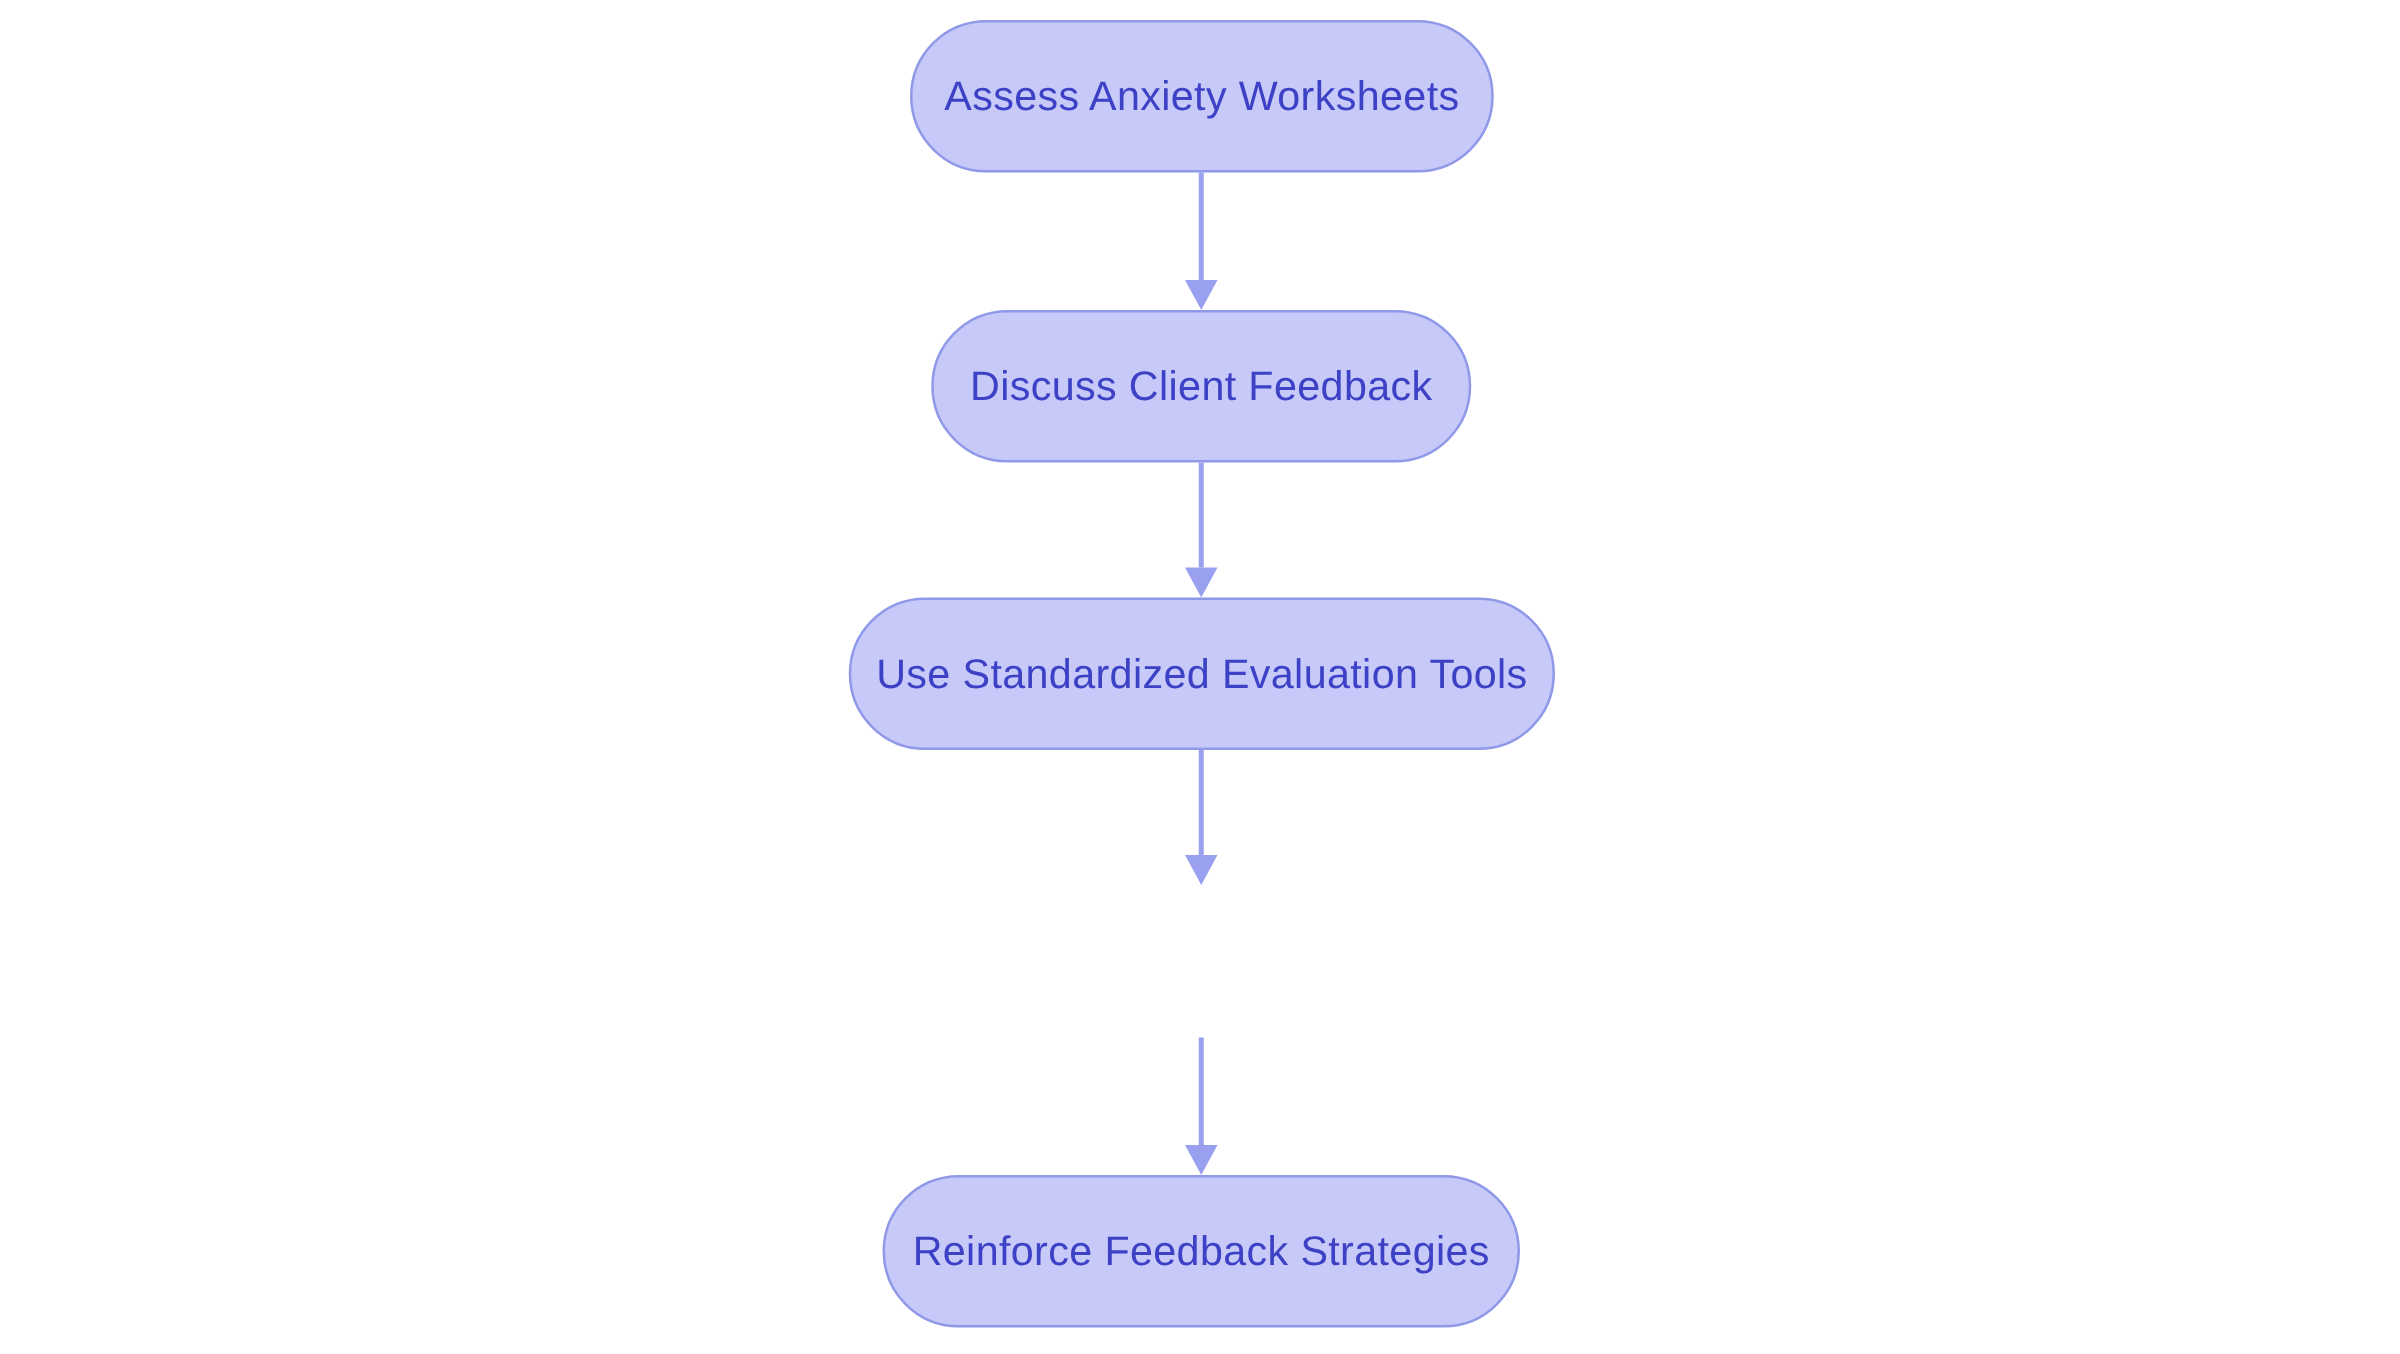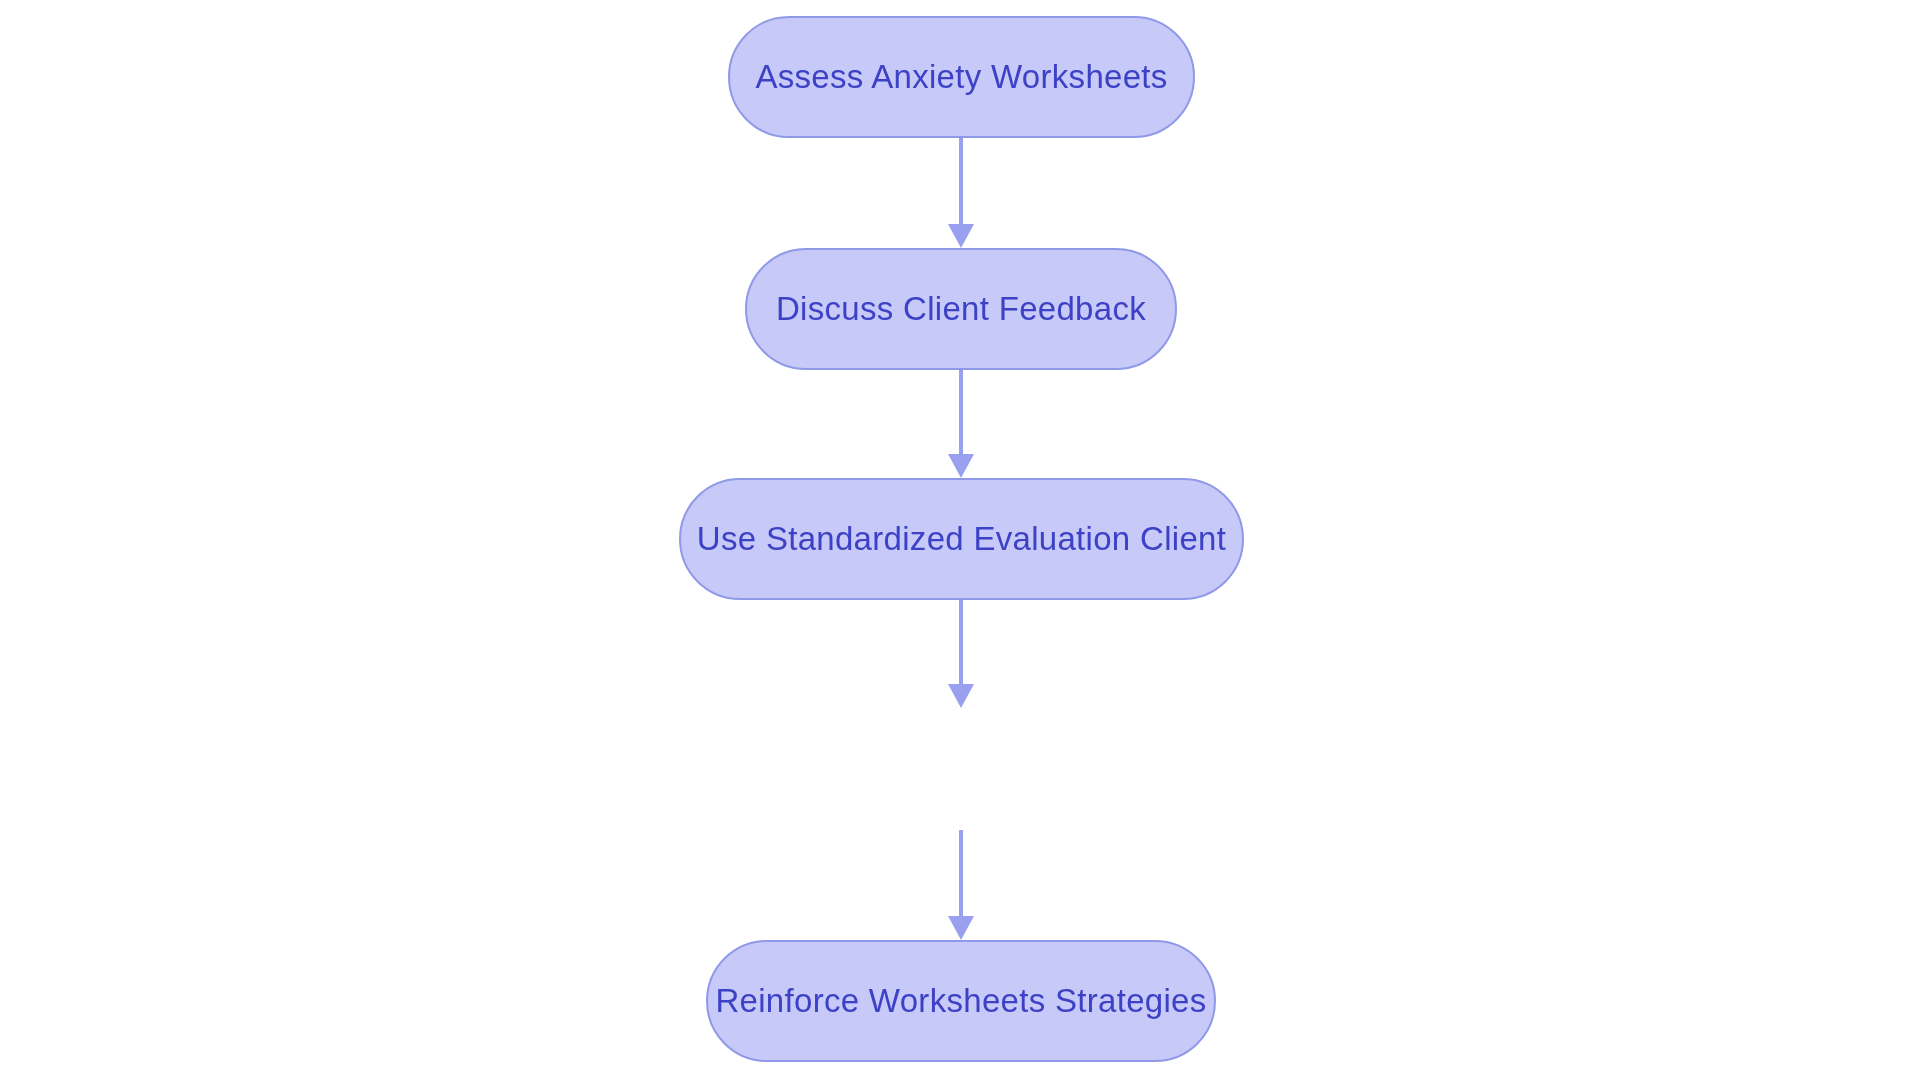--- a/index.html
+++ b/index.html
@@ -84,31 +84,31 @@
   <div class="flow-node node-2">
     <span class="node-label">Discuss Client Feedback</span>
   </div>
 
   <div class="edge-arrow arrow-2">
     <div class="arrow-stem"></div>
     <div class="arrow-head"></div>
   </div>
 
   <div class="flow-node node-3">
-    <span class="node-label">Use Standardized Evaluation Client</span>
+    <span class="node-label">Use Standardized Evaluation Tools</span>
   </div>
 
   <div class="edge-arrow arrow-3">
     <div class="arrow-stem"></div>
     <div class="arrow-head"></div>
   </div>
 
 
   <div class="edge-arrow arrow-4">
     <div class="arrow-stem"></div>
     <div class="arrow-head"></div>
   </div>
 
   <div class="flow-node node-5">
-    <span class="node-label">Reinforce Worksheets Strategies</span>
+    <span class="node-label">Reinforce Feedback Strategies</span>
   </div>
 
 </div>
 
 </body></html>

